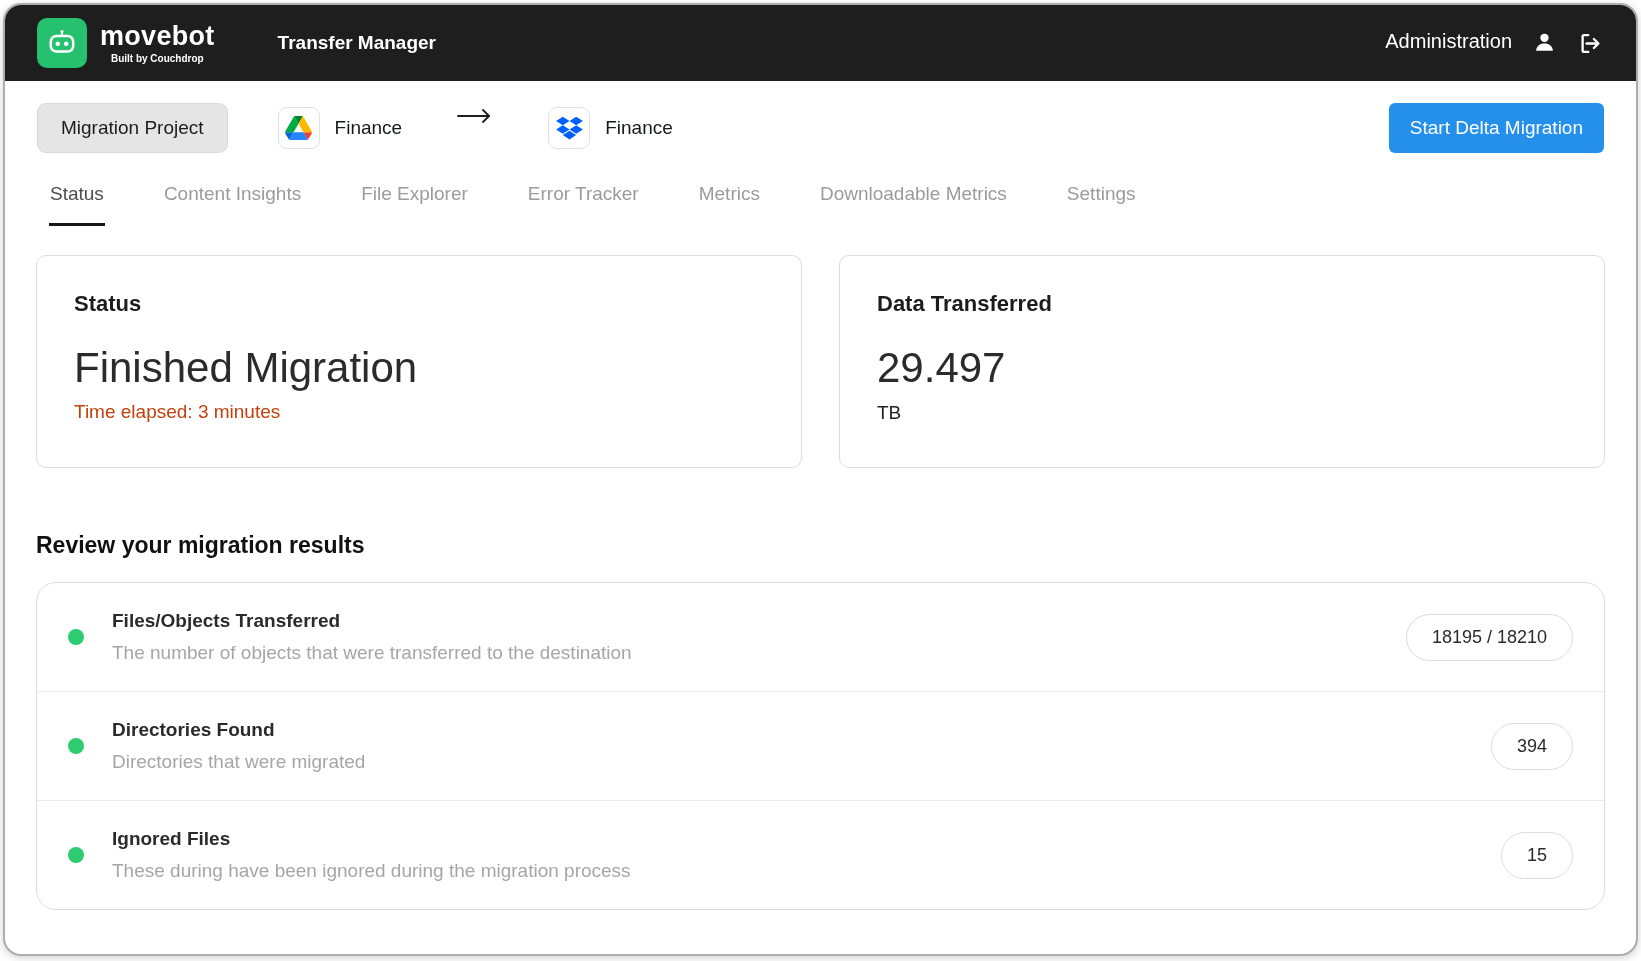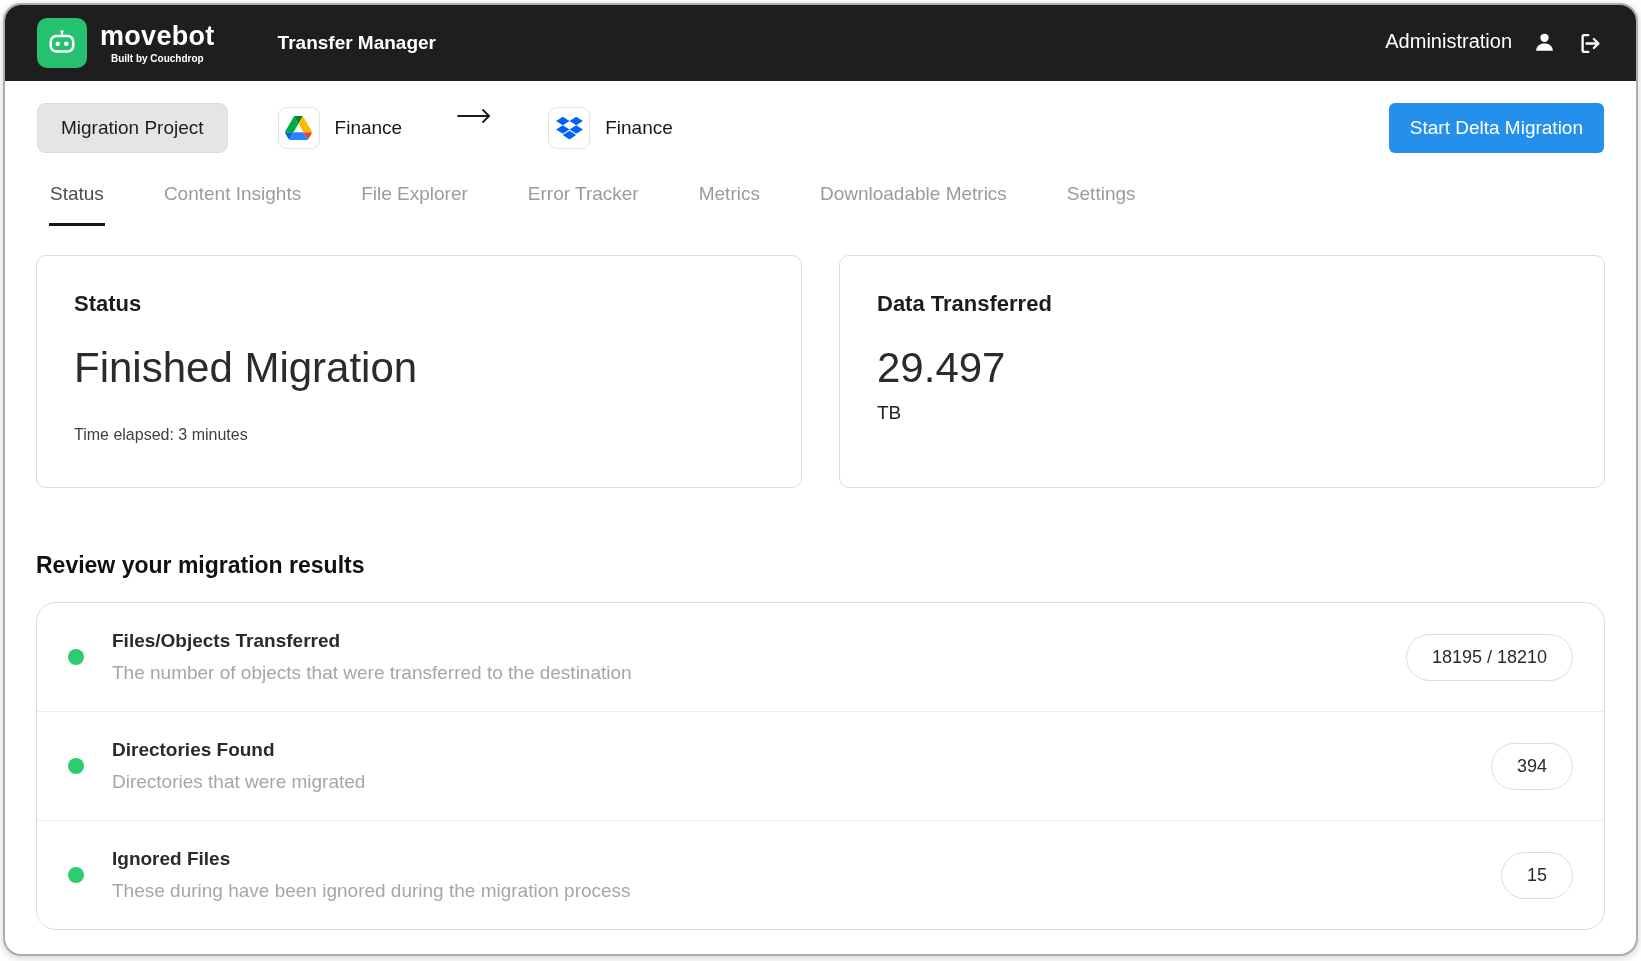--- a/index.html
+++ b/index.html
@@ -34,21 +34,21 @@
   
   .tabs{ display:flex; gap:58px; padding:16px 32px 0 44px; flex:none; }
   .tab{ font-size:19px; color:#9b9b9b; padding:6px 1px 18px; cursor:pointer; border-bottom:3px solid transparent; }
   .tab.active{ color:#4d4d4d; border-bottom-color:#161616; }
   
   .main{ padding:0 31px; flex:1; overflow:hidden; }
   .cards{ display:flex; gap:37px; margin-top:29px; }
   .card{ flex:1; border:1px solid #dcdcdc; border-radius:10px; padding:35px 37px 43px; background:#fff; }
   .card-title{ font-size:22px; font-weight:bold; color:#1c1c1c; }
   .card-value{ font-size:42px; font-weight:400; color:#2b2b2b; margin-top:27px; }
-  .card-sub{ font-size:16px; color:#404040; margin-top:34px; }
+  .card-sub{ font-size:19px; color:#c2410c; margin-top:9px; }
   .card-unit{ font-size:19px; color:#222; margin-top:10px; }
   .section-heading{ font-size:23px; font-weight:bold; color:#111; margin:64px 0 23px; }
   .results{ border:1px solid #dcdcdc; border-radius:20px; background:#fff; }
   .result-row{ display:flex; align-items:center; padding:27px 31px; border-bottom:1px solid #ececec; }
   .result-row:last-child{ border-bottom:none; }
   .dot{ width:16px; height:16px; border-radius:50%; background:var(--green-dot); margin-right:28px; flex:none; }
   .row-title{ font-size:19px; font-weight:600; color:#2b2b2b; margin-bottom:10px; }
   .row-desc{ font-size:19px; color:#a6a6a6; }
   .badge{ margin-left:auto; border:1px solid #dcdcdc; border-radius:24px; padding:12px 25px; font-size:18px; color:#2b2b2b; background:#fff; white-space:nowrap; }
 </style>

